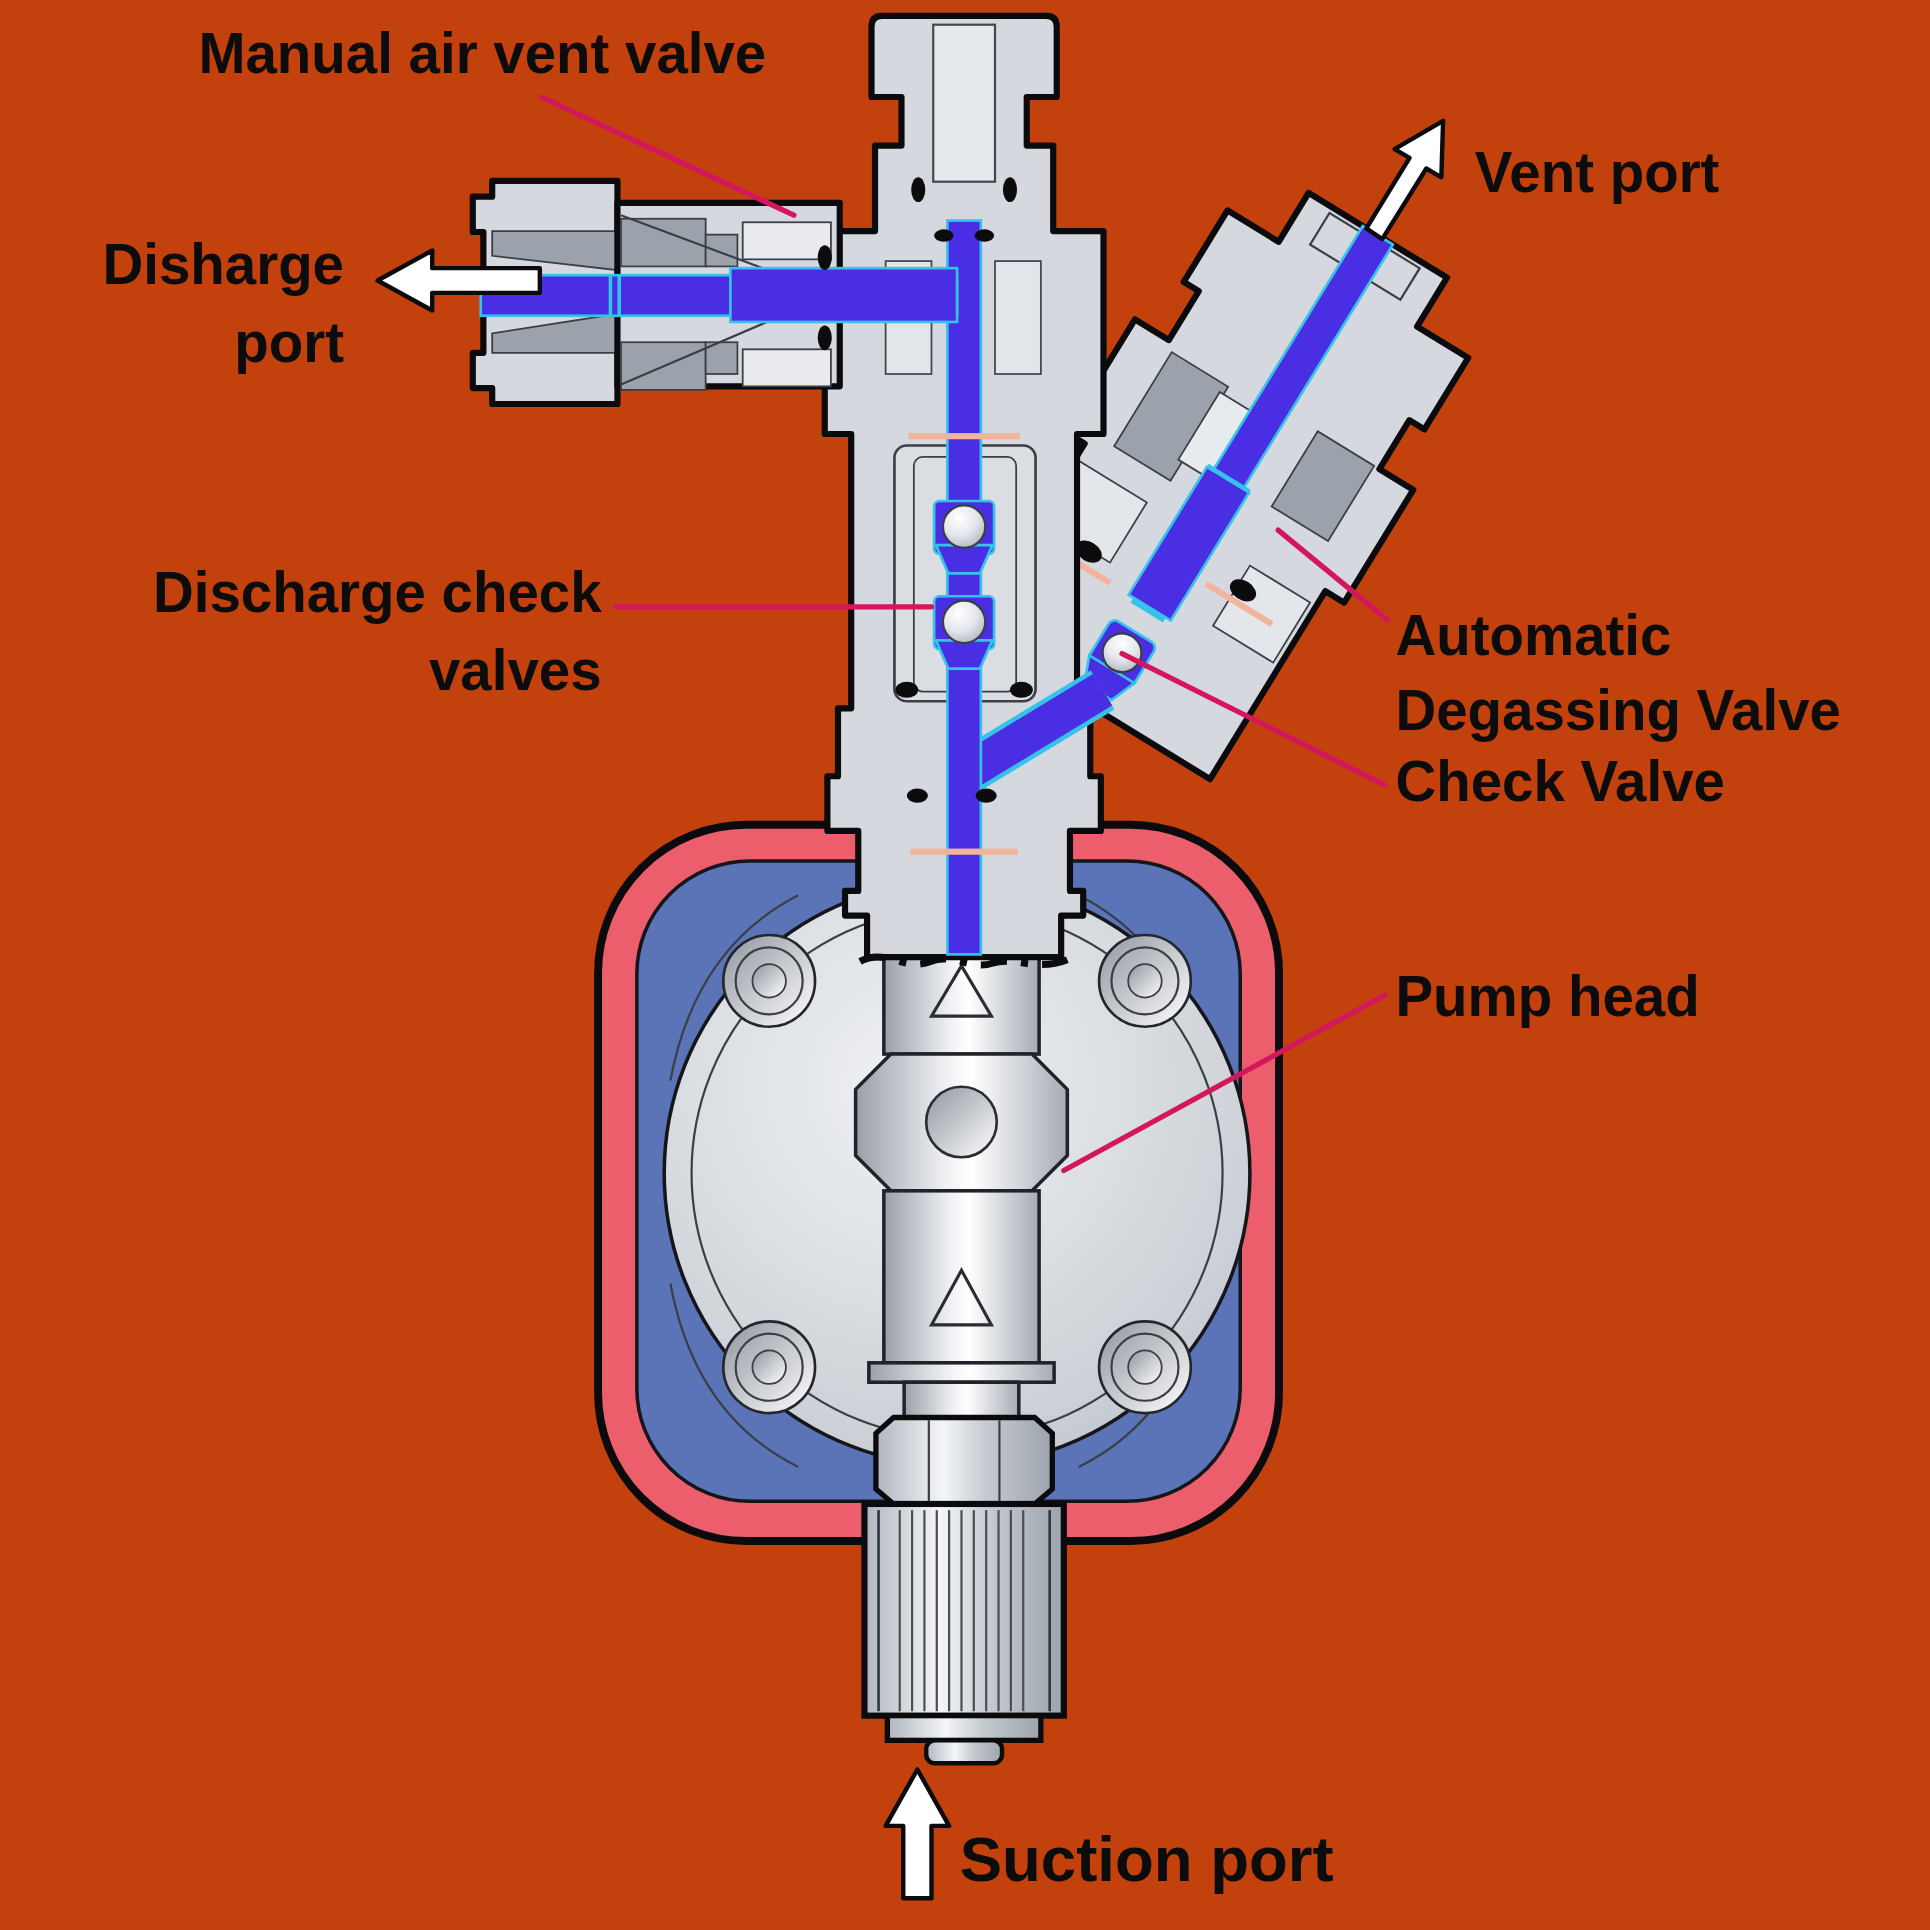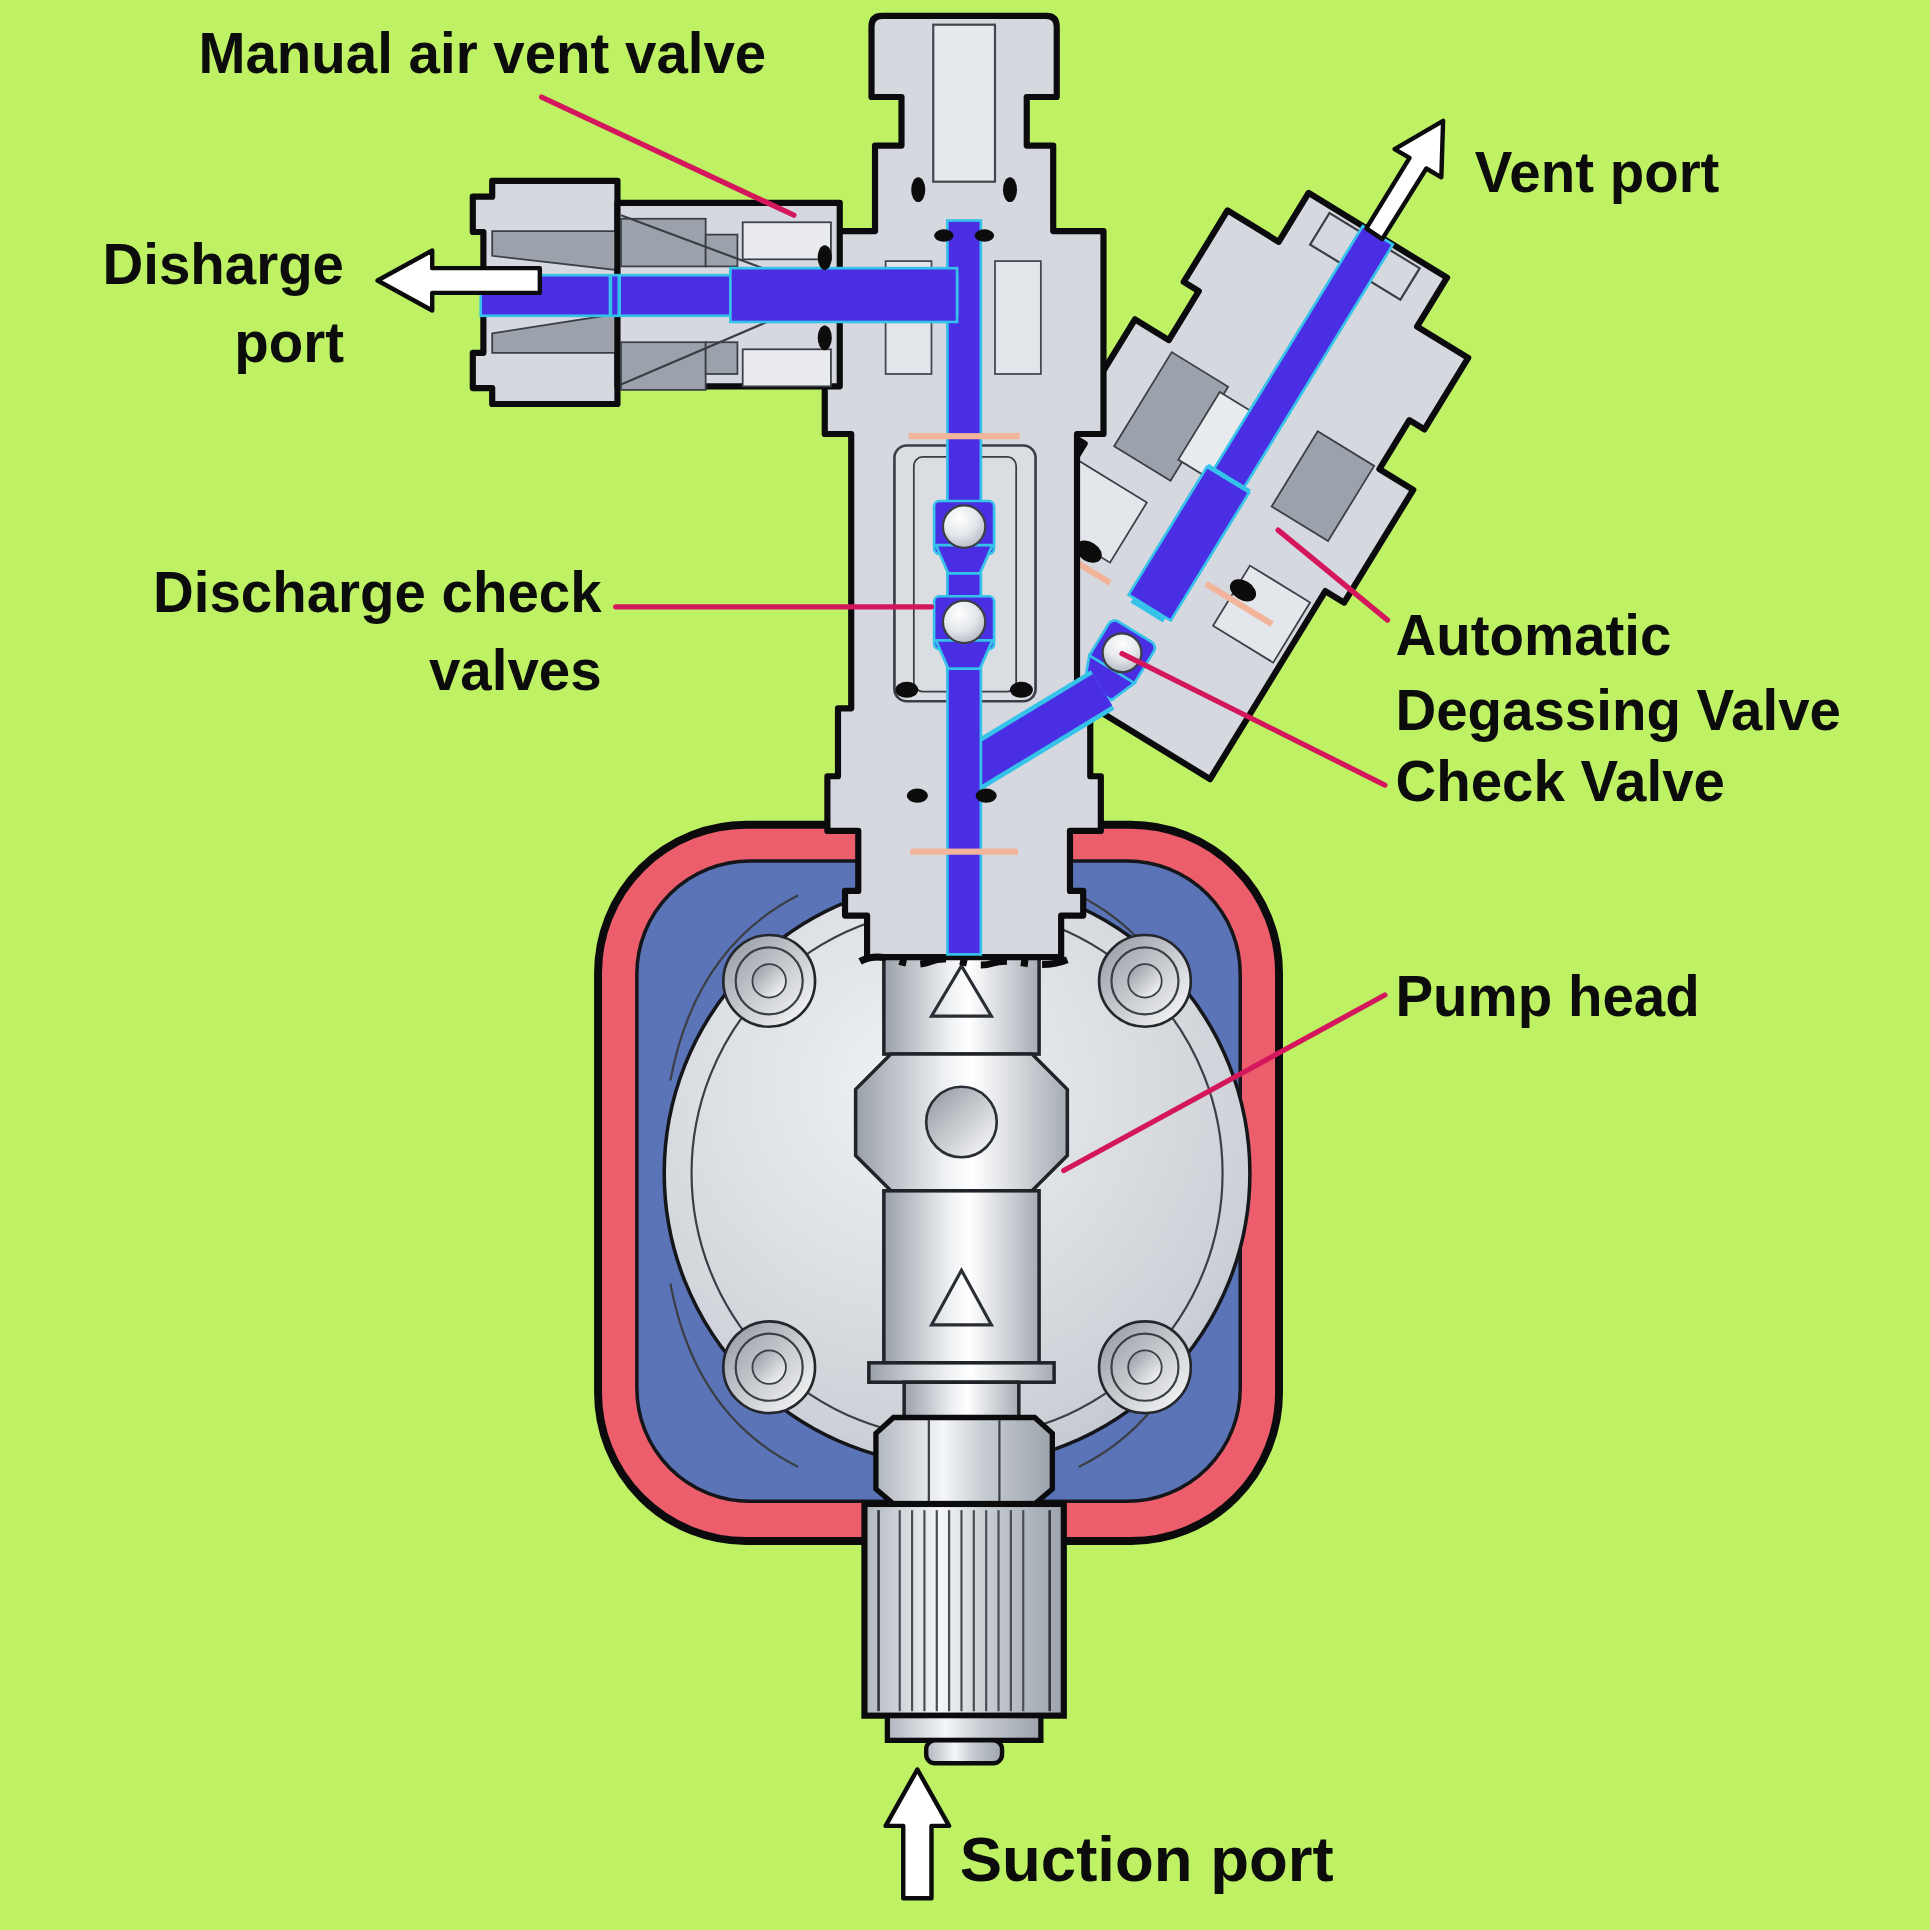--- a/index.html
+++ b/index.html
@@ -1,16 +1,16 @@
 <!DOCTYPE html>
 <html style="font-size:14px"><head>
 <meta charset="utf-8">
 <style>
   html,body{margin:0;padding:0;background:#ffffff;}
-  .stage{width:1930px;height:1930px;position:relative;background:#bef264;overflow:hidden;}
+  .stage{width:1930px;height:1930px;position:relative;background:#c2410c;overflow:hidden;}
   svg{display:block;}
   .lbl{font-family:"Liberation Sans",sans-serif;font-weight:700;font-size:64px;fill:#0c0c0c;}
   .lbl-lg{font-size:72px;}
   .outline{stroke:#0b0b0d;stroke-width:7;stroke-linejoin:round;}
   .thin{stroke:#3b3f45;stroke-width:2.5;fill:none;}
   .leader{stroke:#d4175c;stroke-width:6;stroke-linecap:round;fill:none;}
   .arrow{fill:#ffffff;stroke:#0b0b0d;stroke-width:5;stroke-linejoin:round;}
   .fluid{fill:#4a2ee4;stroke:#35c3ea;stroke-width:3;}
   .oring{fill:#0c0c0c;}
   .gasket{fill:#f2b49a;}

